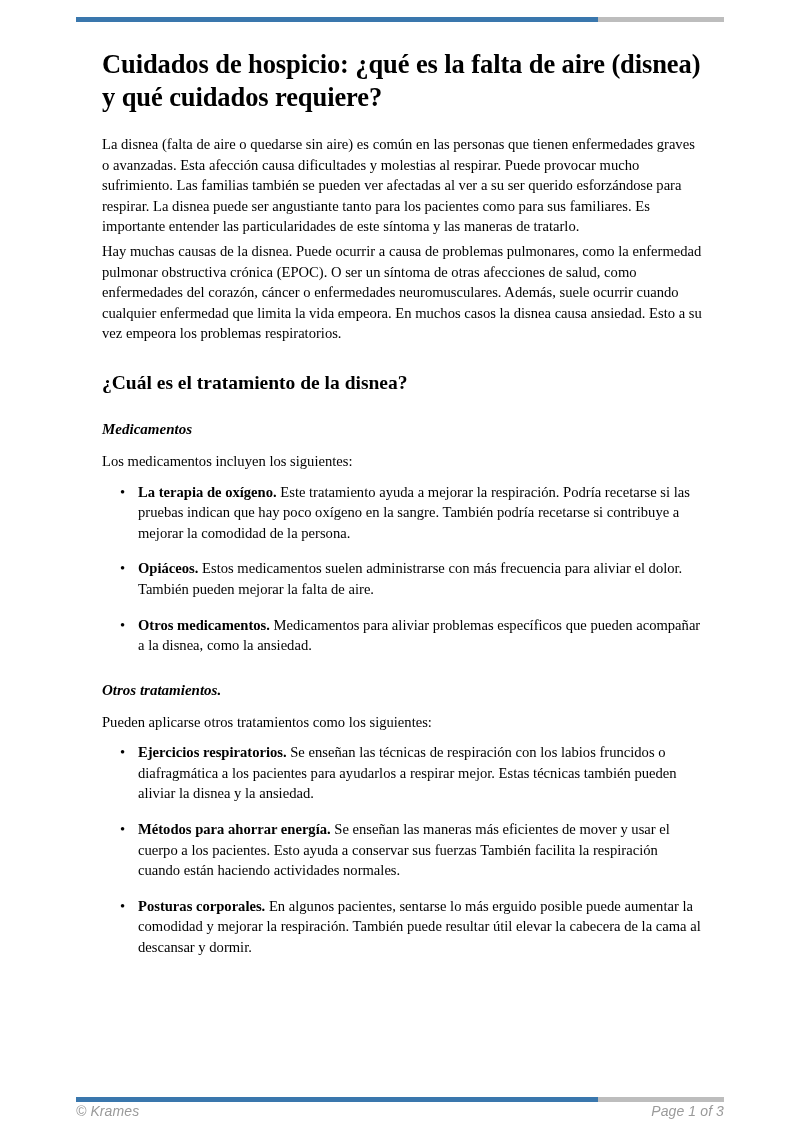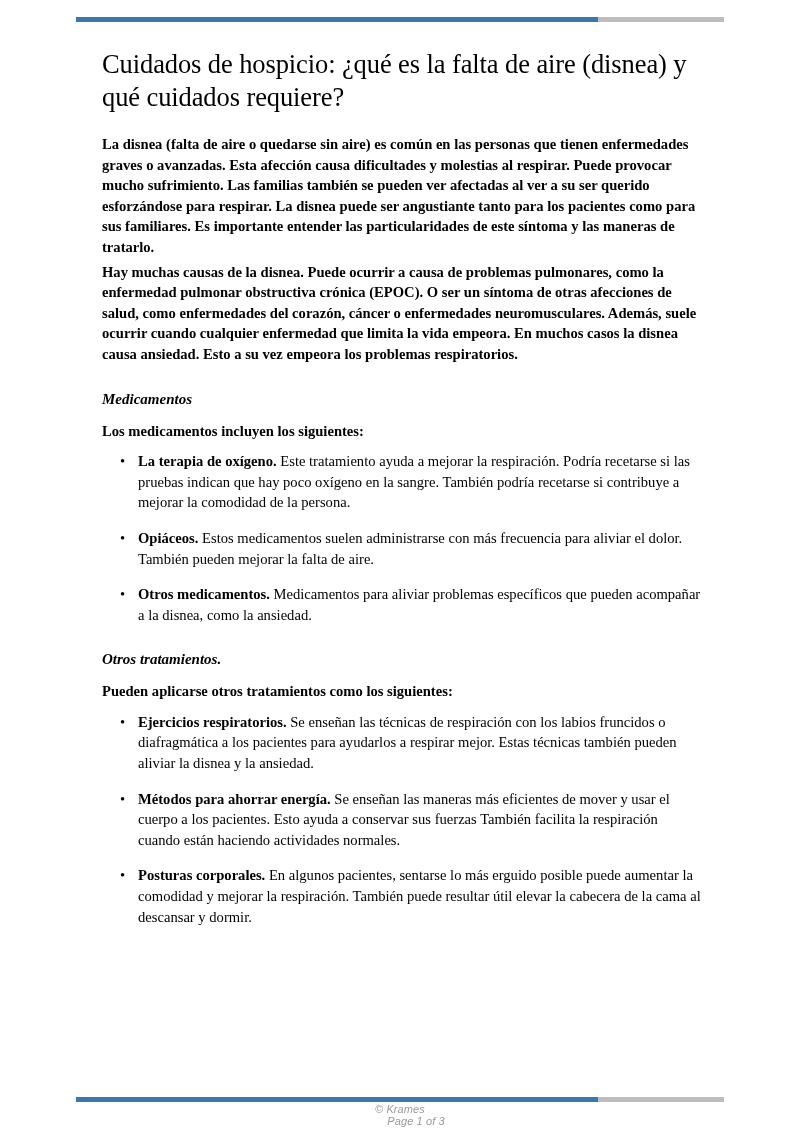--- a/index.html
+++ b/index.html
@@ -50,21 +50,21 @@
   .content {
     position: absolute;
     left: 102px;
     top: 48px;
     width: 600px;
   }
 
   h1.doc-title {
     font-size: 26.5px;
     line-height: 33px;
-    font-weight: normal;
+    font-weight: bold;
     margin: 0 0 20px 0;
     letter-spacing: -0.1px;
   }
 
   h2.section-heading {
     font-size: 19.5px;
     line-height: 24px;
     font-weight: bold;
     margin: 27px 0 14px 0;
   }
@@ -75,21 +75,20 @@
     font-weight: bold;
     margin: 24px 0 12px 0;
     font-style: italic;
   }
 
   p.body-text {
     font-size: 14.6px;
     line-height: 20.6px;
     margin: 0 0 4px 0;
     text-align: left;
-    font-weight: bold;
   }
 
   ul.bullet-list {
     list-style: none;
     margin: 10px 0 0 0;
     padding: 0;
   }
   ul.bullet-list > li {
     position: relative;
     padding-left: 36px;
@@ -111,26 +110,25 @@
   .li-text { }
 
   
   .footer {
     position: absolute;
     left: 76px;
     top: 1103px;
     width: 648px;
     display: flex;
     justify-content: space-between;
-    align-items: center;
-    font-size: 11px;
+    align-items: flex-end;
+    font-size: 14px;
     font-style: italic;
     color: #9a9a9a;
     font-family: "Liberation Sans", "DejaVu Sans", sans-serif;
-    flex-direction: column;
   }
   .footer .copyright { letter-spacing: 0.1px; }
   .footer .page-num { letter-spacing: 0.1px; margin-left: 32px; }
 </style>
 </head>
 <body>
 
 <div class="page">
 
   <div class="rule rule-top">
@@ -140,20 +138,21 @@
 
   <div class="content">
 
     <h1 class="doc-title">Cuidados de hospicio: ¿qué es la falta de aire (disnea) y qué cuidados requiere?</h1>
 
     <p class="body-text">La disnea (falta de aire o quedarse sin aire) es común en las personas que tienen enfermedades graves o avanzadas. Esta afección causa dificultades y molestias al respirar. Puede provocar mucho sufrimiento. Las familias también se pueden ver afectadas al ver a su ser querido esforzándose para respirar. La disnea puede ser angustiante tanto para los pacientes como para sus familiares. Es importante entender las particularidades de este síntoma y las maneras de tratarlo.</p>
 
 
     <p class="body-text">Hay muchas causas de la disnea. Puede ocurrir a causa de problemas pulmonares, como la enfermedad pulmonar obstructiva crónica (EPOC). O ser un síntoma de otras afecciones de salud, como enfermedades del corazón, cáncer o enfermedades neuromusculares. Además, suele ocurrir cuando cualquier enfermedad que limita la vida empeora. En muchos casos la disnea causa ansiedad. Esto a su vez empeora los problemas respiratorios.</p>
 
+    <h2 class="section-heading">¿Cuál es el tratamiento de la disnea?</h2>
 
 
     <h3 class="sub-heading">Medicamentos</h3>
 
     <p class="body-text">Los medicamentos incluyen los siguientes:</p>
 
     <ul class="bullet-list">
       <li>
         <span class="bullet-dot">•</span>
         <span class="lead-in">La terapia de oxígeno.</span><span class="li-text"> Este tratamiento ayuda a mejorar la respiración. Podría recetarse si las pruebas indican que hay poco oxígeno en la sangre. También podría recetarse si contribuye a mejorar la comodidad de la persona.</span>

